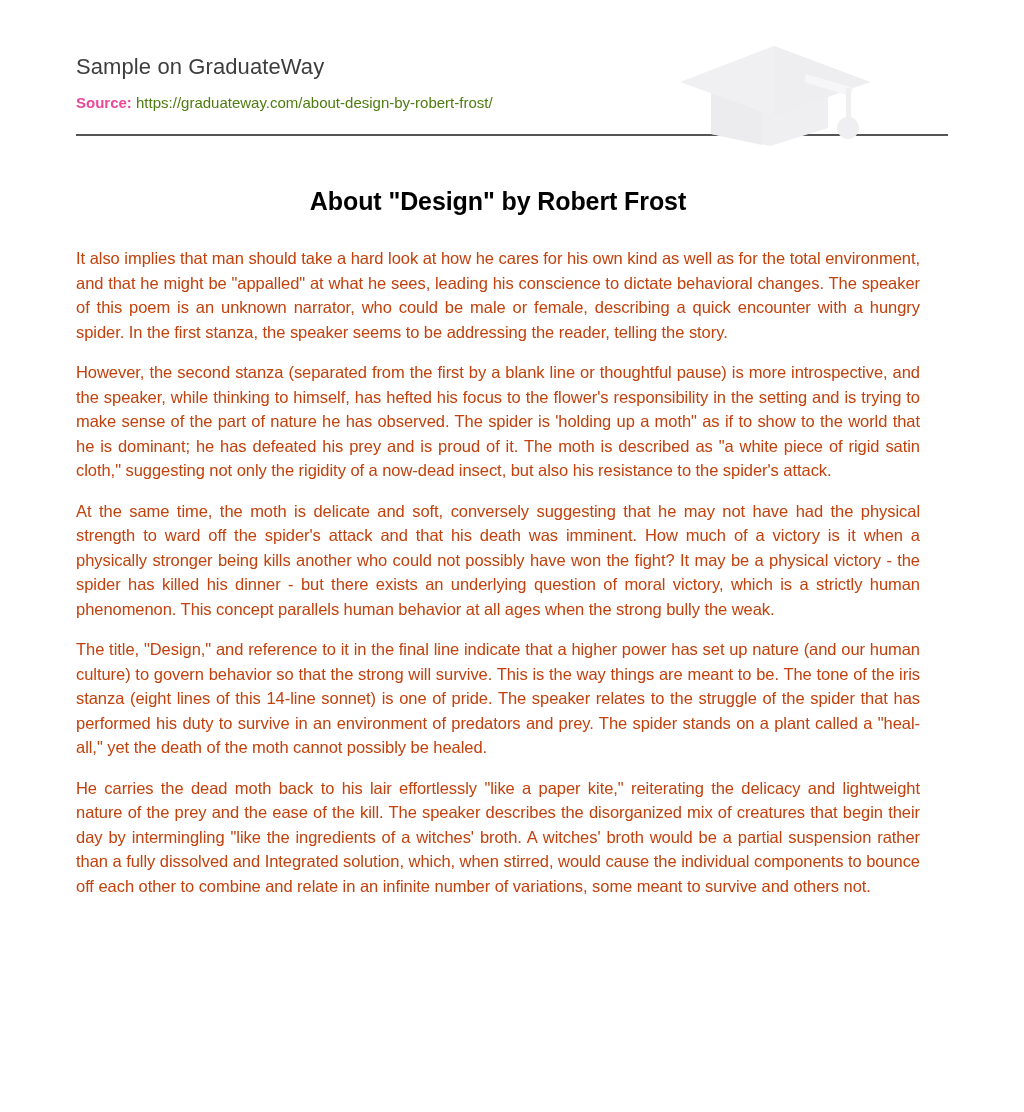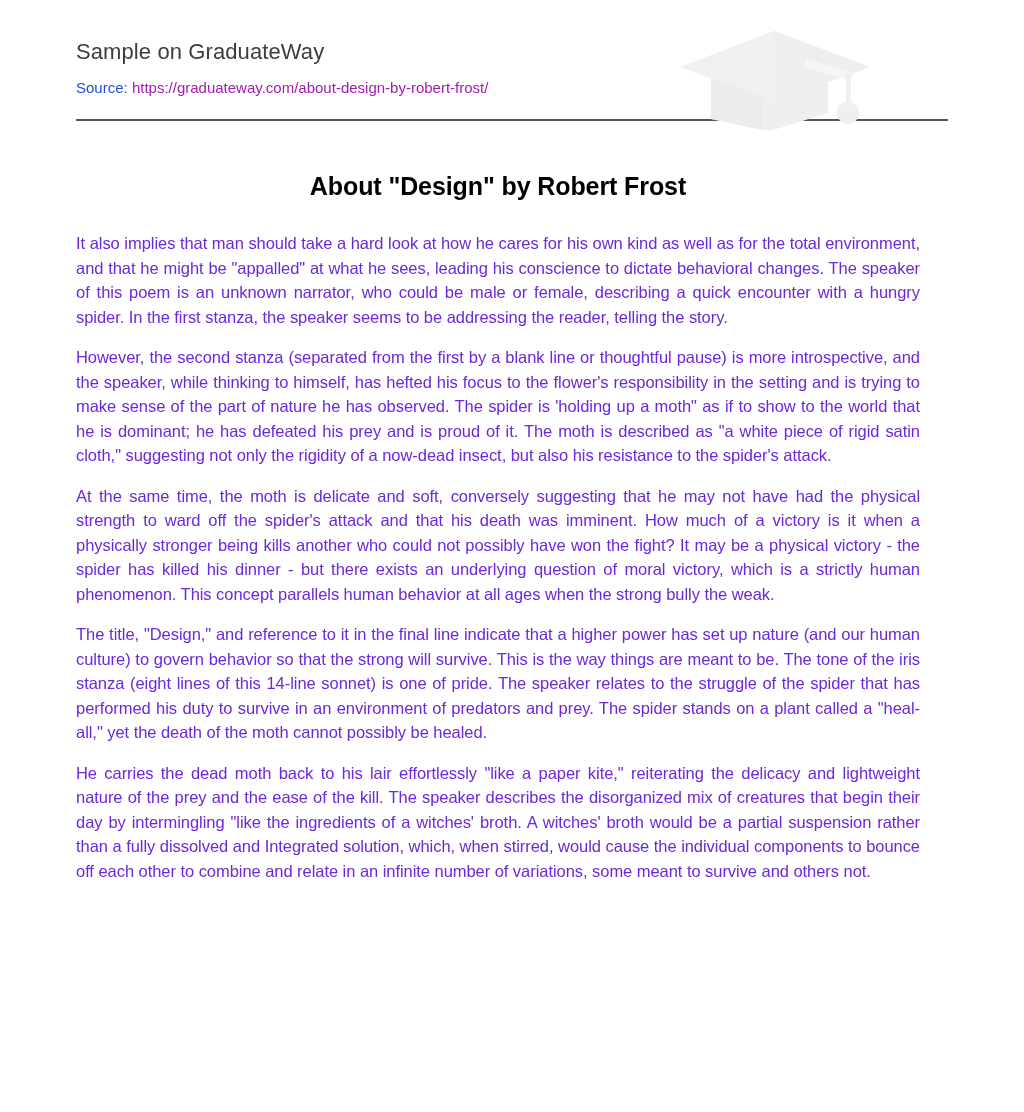--- a/index.html
+++ b/index.html
@@ -14,21 +14,21 @@
     overflow: hidden;
     font-family: "Liberation Sans", sans-serif;
     color: #000000;
     position: relative;
   }
   .page {
     position: relative;
     width: 996px;
     height: 1112px;
     box-sizing: border-box;
-    padding: 1px 76px;
+    padding: 16px 76px;
   }
 
   
   .doc-header {
     position: relative;
     padding-top: 37px;
     height: 105px;
     box-sizing: border-box;
   }
   .site-title {
@@ -40,24 +40,25 @@
     margin: 0;
   }
   .source-line {
     margin-top: 12px;
     font-size: 15px;
     line-height: 20px;
     color: #5a5a5a;
     white-space: nowrap;
   }
   .source-label {
-    color: #1d4ed8;
+    color: #ec4899;
+    font-weight: bold;
   }
   .source-url {
-    color: #a21caf;
+    color: #4d7c0f;
   }
 
   
   .logo-wrap {
     position: absolute;
     top: 22px;
     right: 42px;
     width: 200px;
     height: 108px;
     pointer-events: none;
@@ -84,21 +85,21 @@
   }
 
   
   .doc-body {
     padding-top: 30px;
   }
   .para {
     font-size: 16.5px;
     line-height: 24.5px;
     text-align: justify;
-    color: #6d28d9;
+    color: #c2410c;
     margin: 0 0 16px 0;
     letter-spacing: -0.05px;
   }
   .para:last-child { margin-bottom: 0; }
 </style>
 </head>
 <body>
 
 <div class="page">
 

